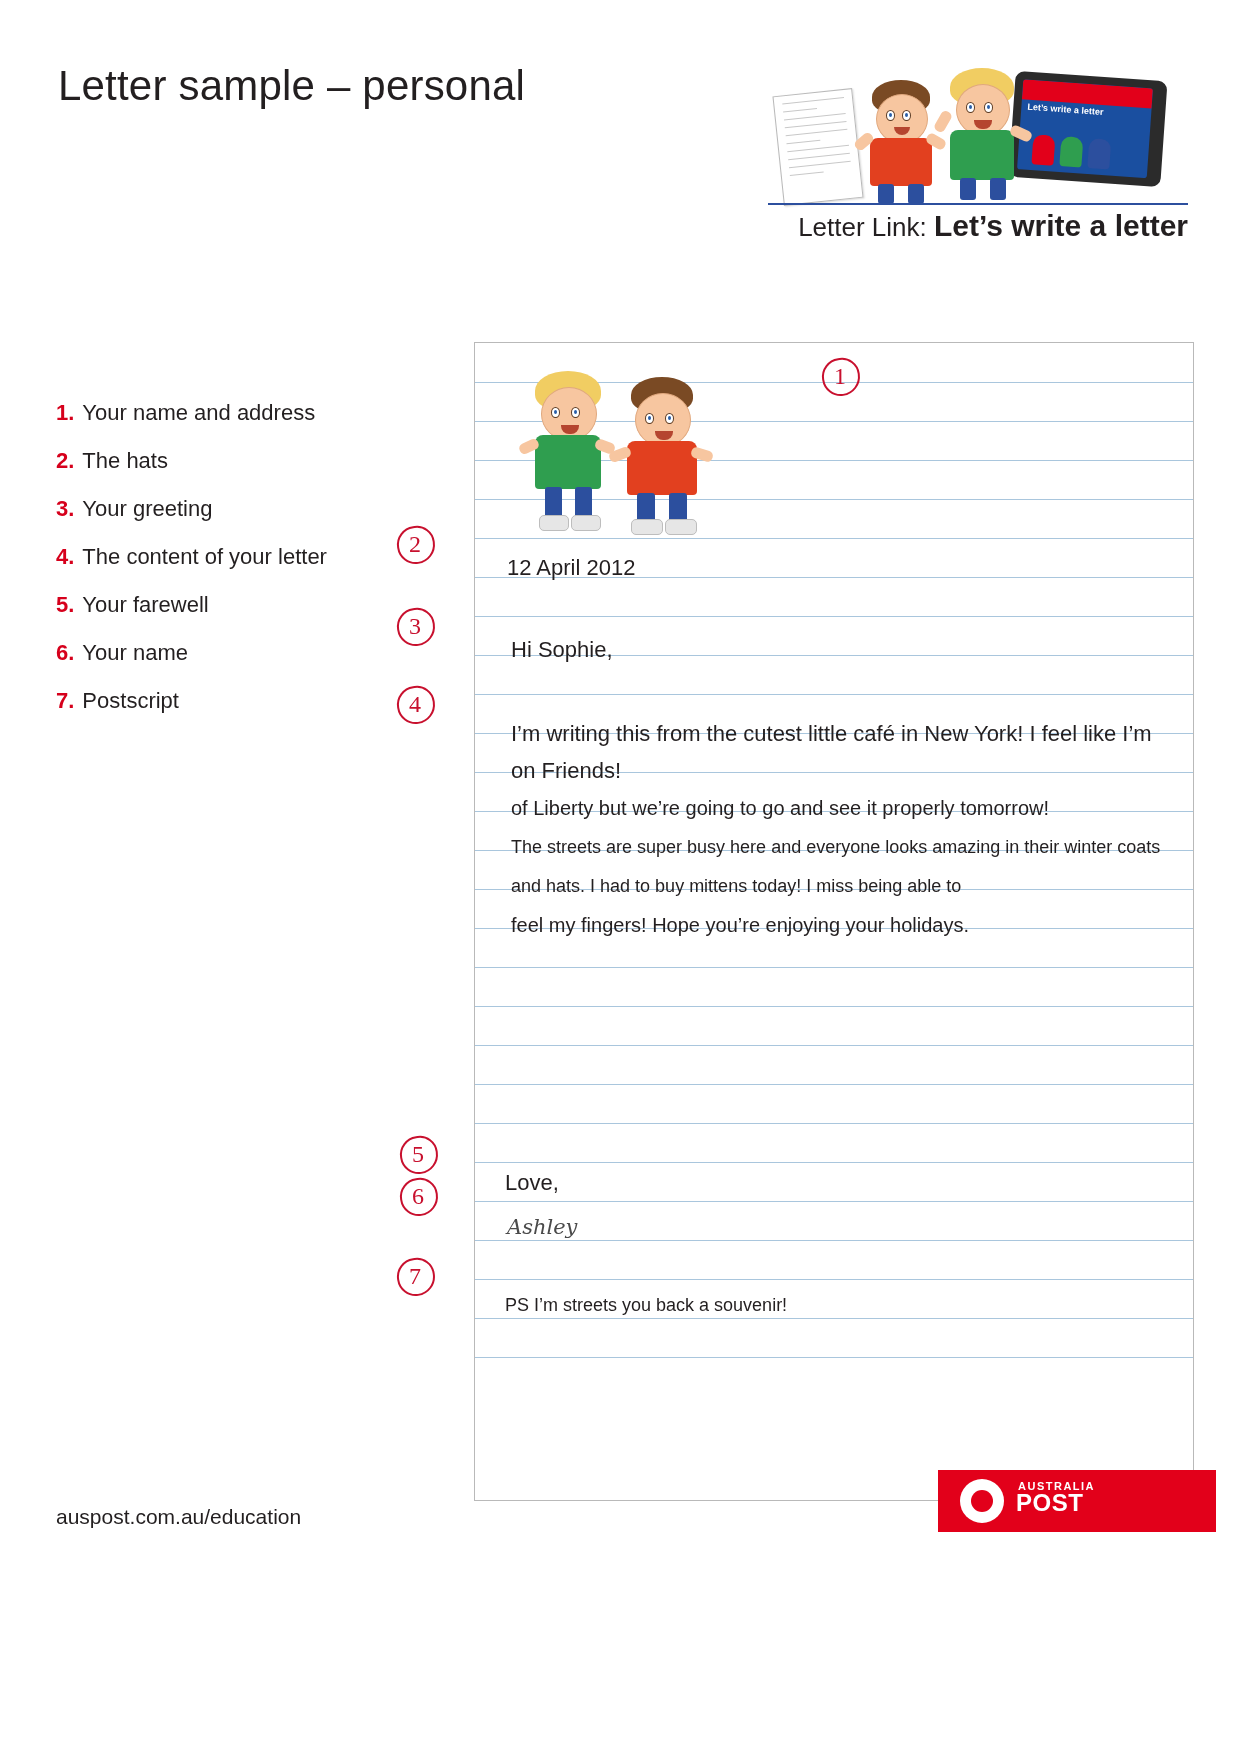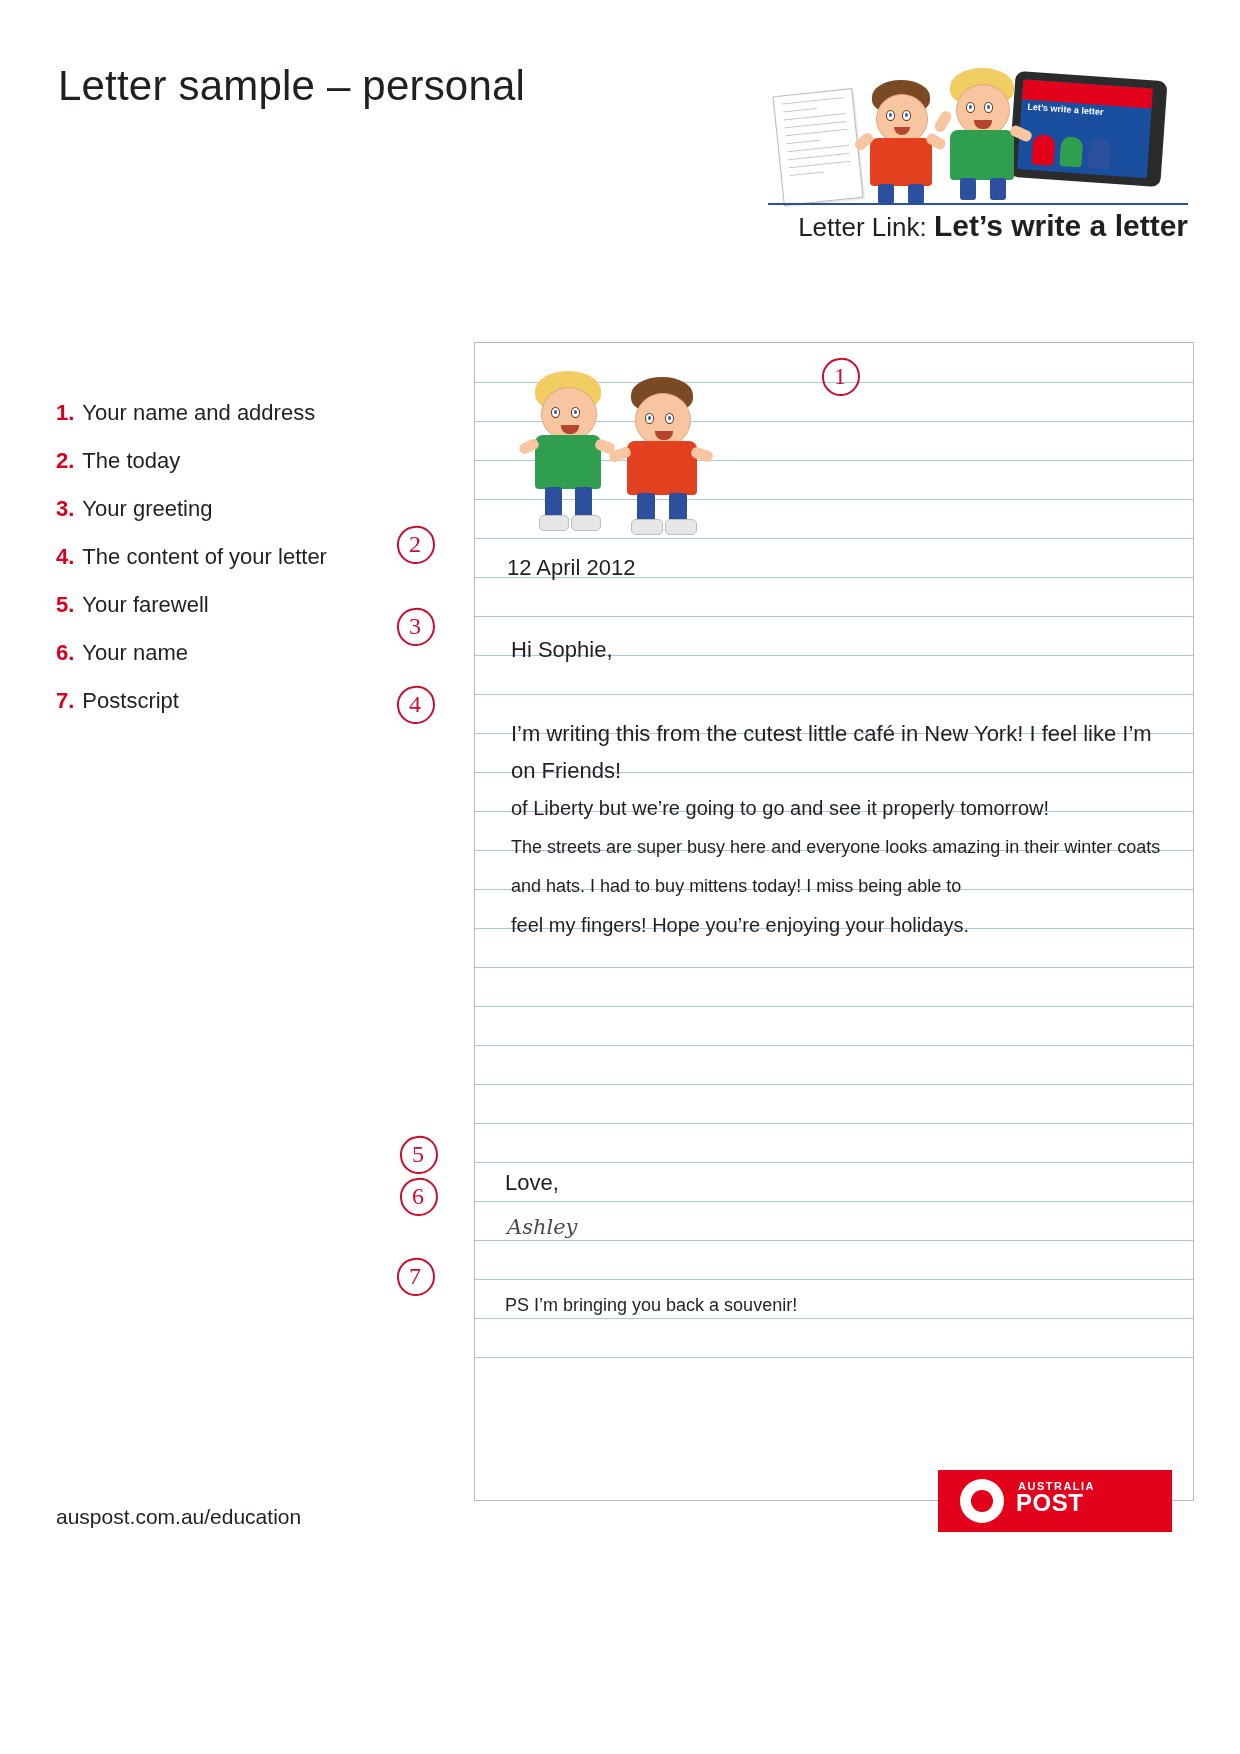--- a/index.html
+++ b/index.html
@@ -330,21 +330,21 @@
     position: absolute;
     left: 56px;
     top: 1505px;
     font-size: 21px;
     color: #231f20;
   }
   .auspost-logo {
     position: absolute;
     left: 938px;
     top: 1470px;
-    width: 234px;
+    width: 278px;
     height: 62px;
     background: #e2001a;
   }
   .auspost-logo .mark {
     position: absolute;
     left: 22px;
     top: 9px;
     width: 44px;
     height: 44px;
     background: #ffffff;
@@ -443,21 +443,21 @@
   <span class="strong">Let’s write a letter</span>
 </div>
 
 <div class="steps">
   <div class="step">
     <span class="num">1.</span>
     <span class="label">Your name and address</span>
   </div>
   <div class="step">
     <span class="num">2.</span>
-    <span class="label">The today</span>
+    <span class="label">The hats</span>
   </div>
   <div class="step">
     <span class="num">3.</span>
     <span class="label">Your greeting</span>
   </div>
   <div class="step">
     <span class="num">4.</span>
     <span class="label">The content of your letter</span>
   </div>
   <div class="step">
@@ -544,21 +544,21 @@
 
   <div class="body-text">
     <p class="p-lead">I’m writing this from the cutest little café in New York! I feel like I’m on Friends!</p>
     <p class="p-mid">of Liberty but we’re going to go and see it properly tomorrow!</p>
     <p class="p-small">The streets are super busy here and everyone looks amazing in their winter coats and hats. I had to buy mittens today! I miss being able to</p>
     <p class="p-mid">feel my fingers! Hope you’re enjoying your holidays.</p>
   </div>
 
   <div class="blk farewell">Love,</div>
   <div class="blk signature">Ashley</div>
-  <div class="blk postscript">PS I’m bringing you back a souvenir!</div>
+  <div class="blk postscript">PS I’m streets you back a souvenir!</div>
 </div>
 
 <div class="marker" style="left:822px; top:358px;">
   <span class="ring"></span>
   <span>1</span>
 </div>
 <div class="marker" style="left:397px; top:526px;">
   <span class="ring"></span>
   <span>2</span>
 </div>

